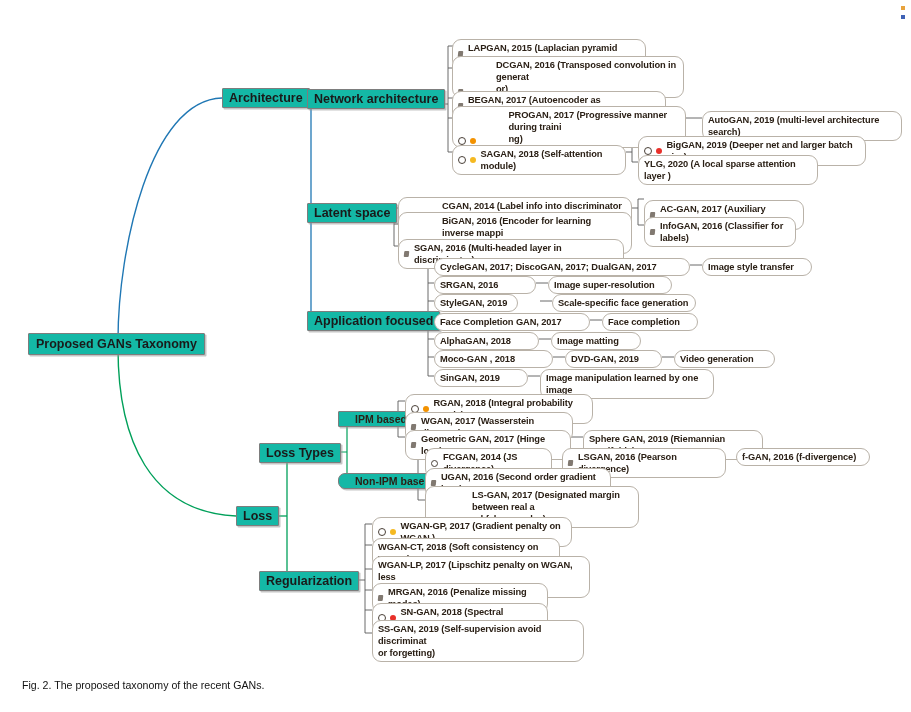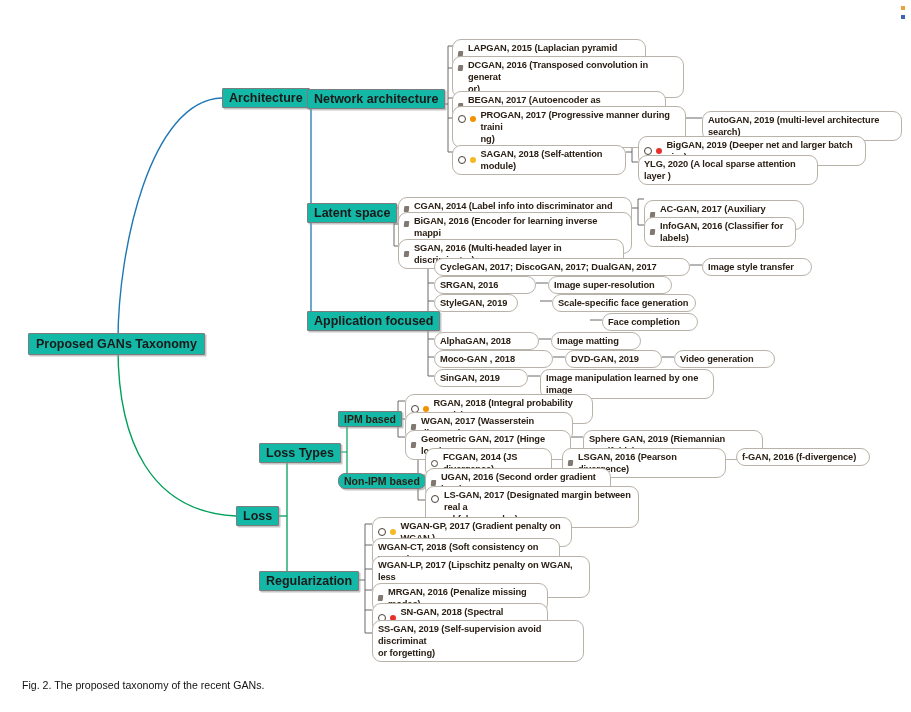--- a/index.html
+++ b/index.html
@@ -25,21 +25,21 @@
   
   .box{
     border:1px solid #7d7d7d;
     border-radius:1px;
     box-shadow:1.5px 1.5px 0 rgba(150,150,150,.55);
     background:#14b8a6;
   }
   .root{ font-size:12.5px; padding:3px 7px; color:#1a1a1a; }
   .lvl1{ font-size:12.5px; padding:2px 6px; color:#1a1a1a; }
   .lvl2{ font-size:12.5px; padding:2px 6px; color:#1a1a1a; }
-  .lvl2b{ font-size:10.5px; padding:1px 5px; color:#2b2016; font-weight:bold;}
+  .lvl2b{ font-size:10.5px; padding:1px 16px; color:#2b2016; font-weight:bold;}
 
   
   .pill{
     border:1px solid #b9b2a8;
     border-radius:9px;
     background:#ffffff;
     font-size:9.3px;
     font-weight:bold;
     line-height:12px;
     padding:2px 6px 2px 5px;
@@ -65,21 +65,21 @@
   .ico-ring{
     width:6px;height:6px;border-radius:50%;
     border:1.4px solid #4a4038;background:#fff;
   }
   .ico-dot-orange{width:6px;height:6px;border-radius:50%;background:#f39200;}
   .ico-dot-yellow{width:6px;height:6px;border-radius:50%;background:#f5b921;}
   .ico-dot-red{width:6px;height:6px;border-radius:50%;background:#e8302a;}
   .icons{display:flex;align-items:center;gap:1.5px;margin-right:3px;flex:0 0 auto;}
 
   .pillrow{display:flex;align-items:center;}
-  .pillrow.multi{align-items:flex-start;}
+  .pillrow.multi{align-items:flex-end;gap:28px;}
   .pillrow.multi .icons{margin-top:6px;}
 
   .caption{
     position:absolute;left:22px;top:679px;
     font-size:10.6px;color:#131313;font-weight:normal;
     font-family:"Liberation Sans", sans-serif;
   }
   .corner-artifact{
     position:absolute;right:5px;top:6px;width:5px;height:22px;
   }
@@ -240,20 +240,23 @@
     <span class="txt">Image super-resolution</span>
   </div>
 
   <div class="node pill pillrow" style="left:434px;top:294px;width:84px;">
     <span class="txt">StyleGAN, 2019</span>
   </div>
   <div class="node pill pillrow" style="left:552px;top:294px;width:144px;">
     <span class="txt">Scale-specific face generation</span>
   </div>
 
+  <div class="node pill pillrow" style="left:434px;top:313px;width:156px;">
+    <span class="txt">Face Completion GAN, 2017</span>
+  </div>
   <div class="node pill pillrow" style="left:602px;top:313px;width:96px;">
     <span class="txt">Face completion</span>
   </div>
 
   <div class="node pill pillrow" style="left:434px;top:332px;width:105px;">
     <span class="txt">AlphaGAN, 2018</span>
   </div>
   <div class="node pill pillrow" style="left:551px;top:332px;width:90px;">
     <span class="txt">Image matting</span>
   </div>

